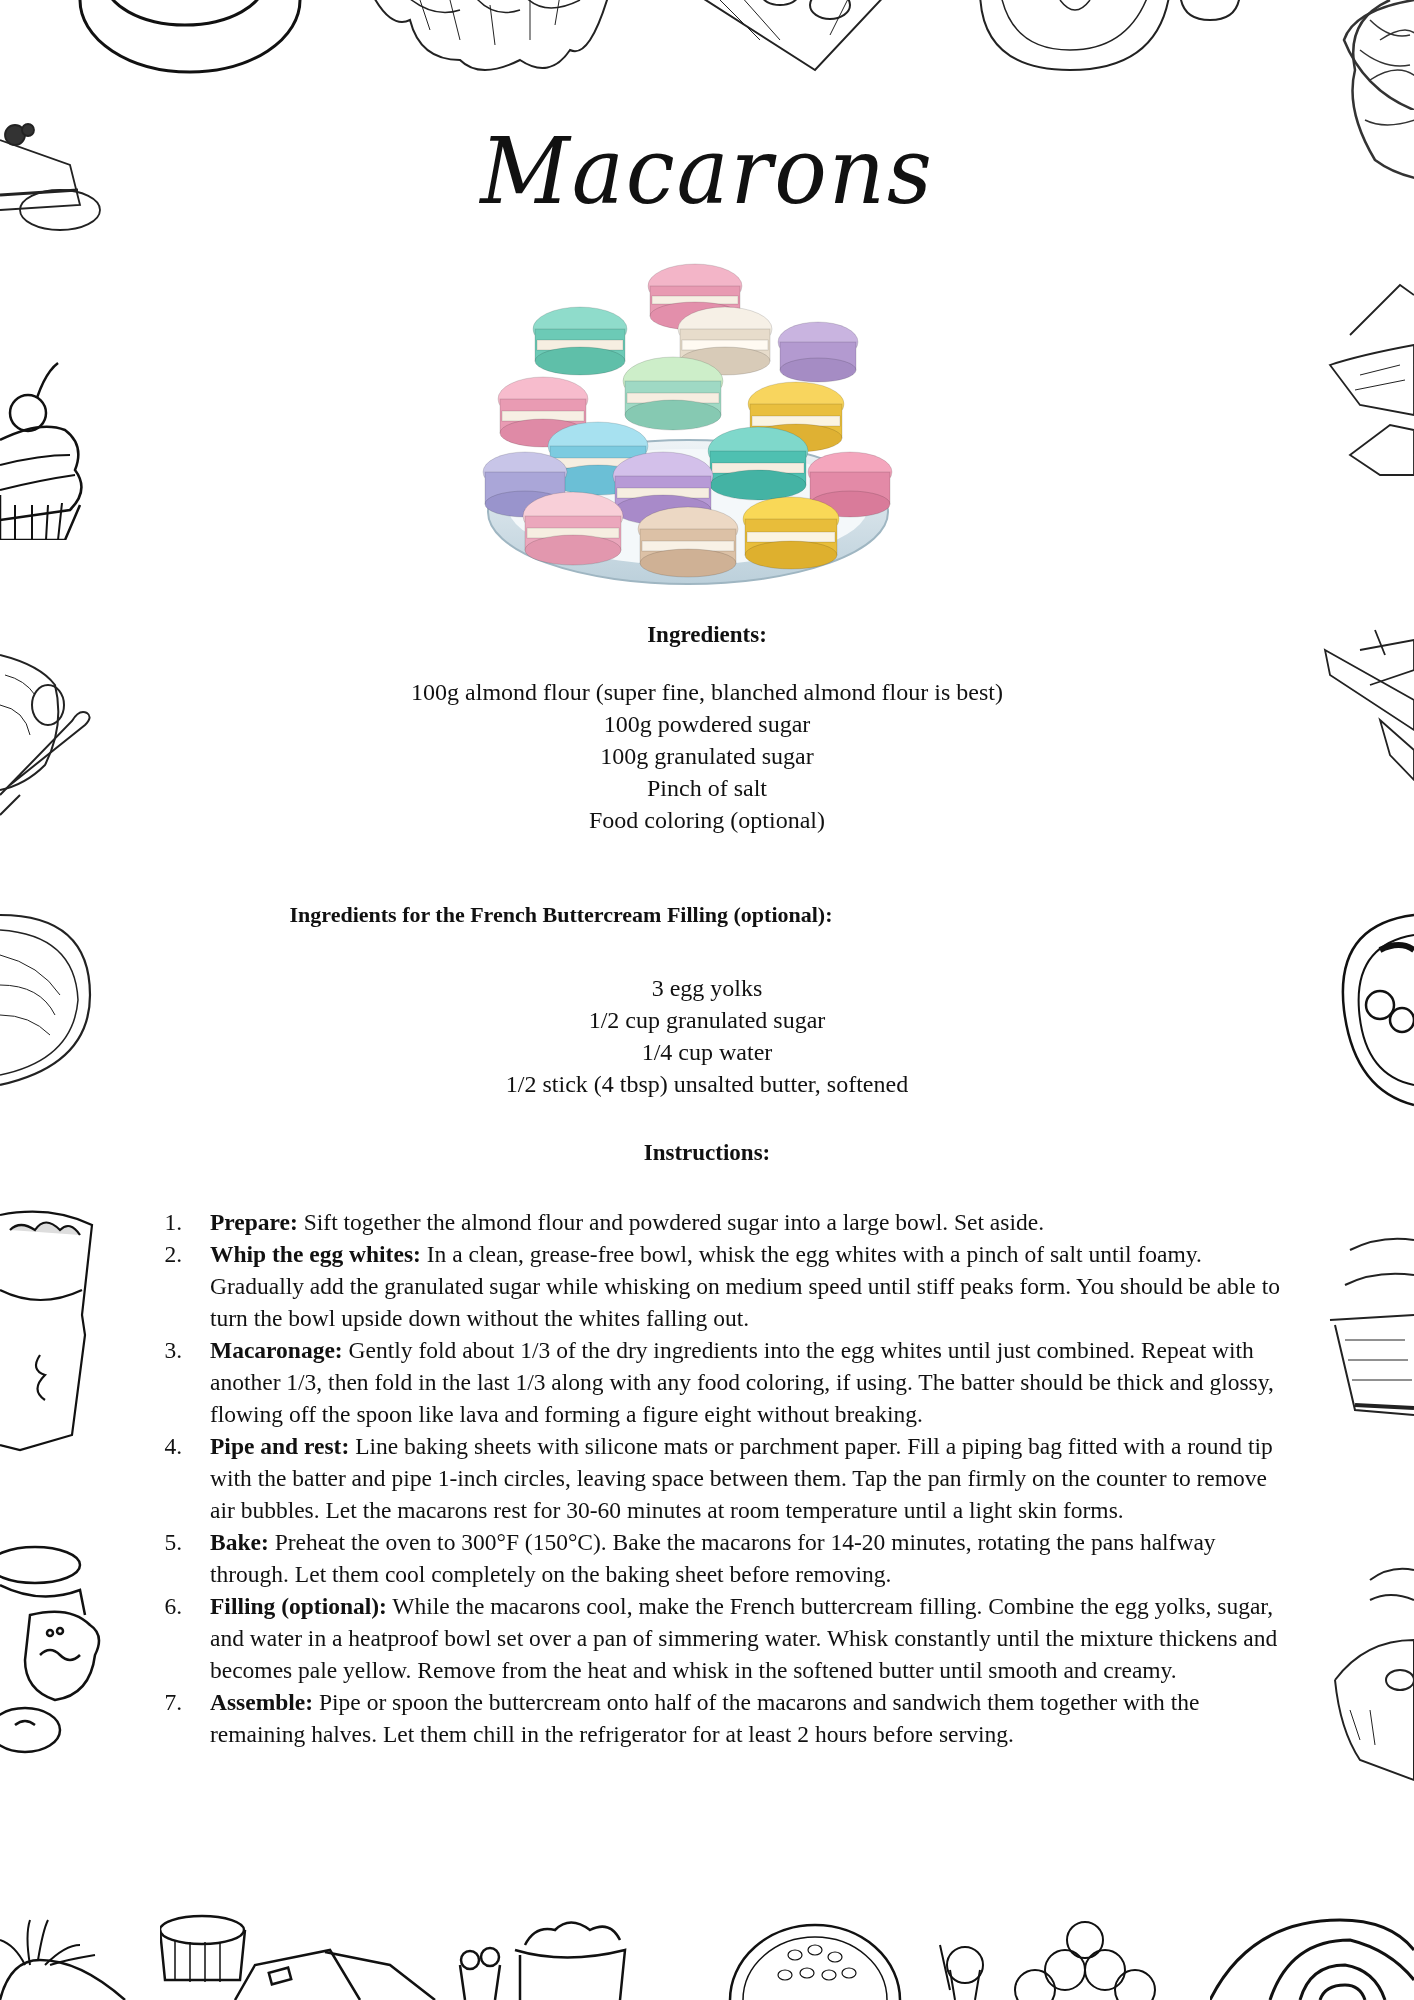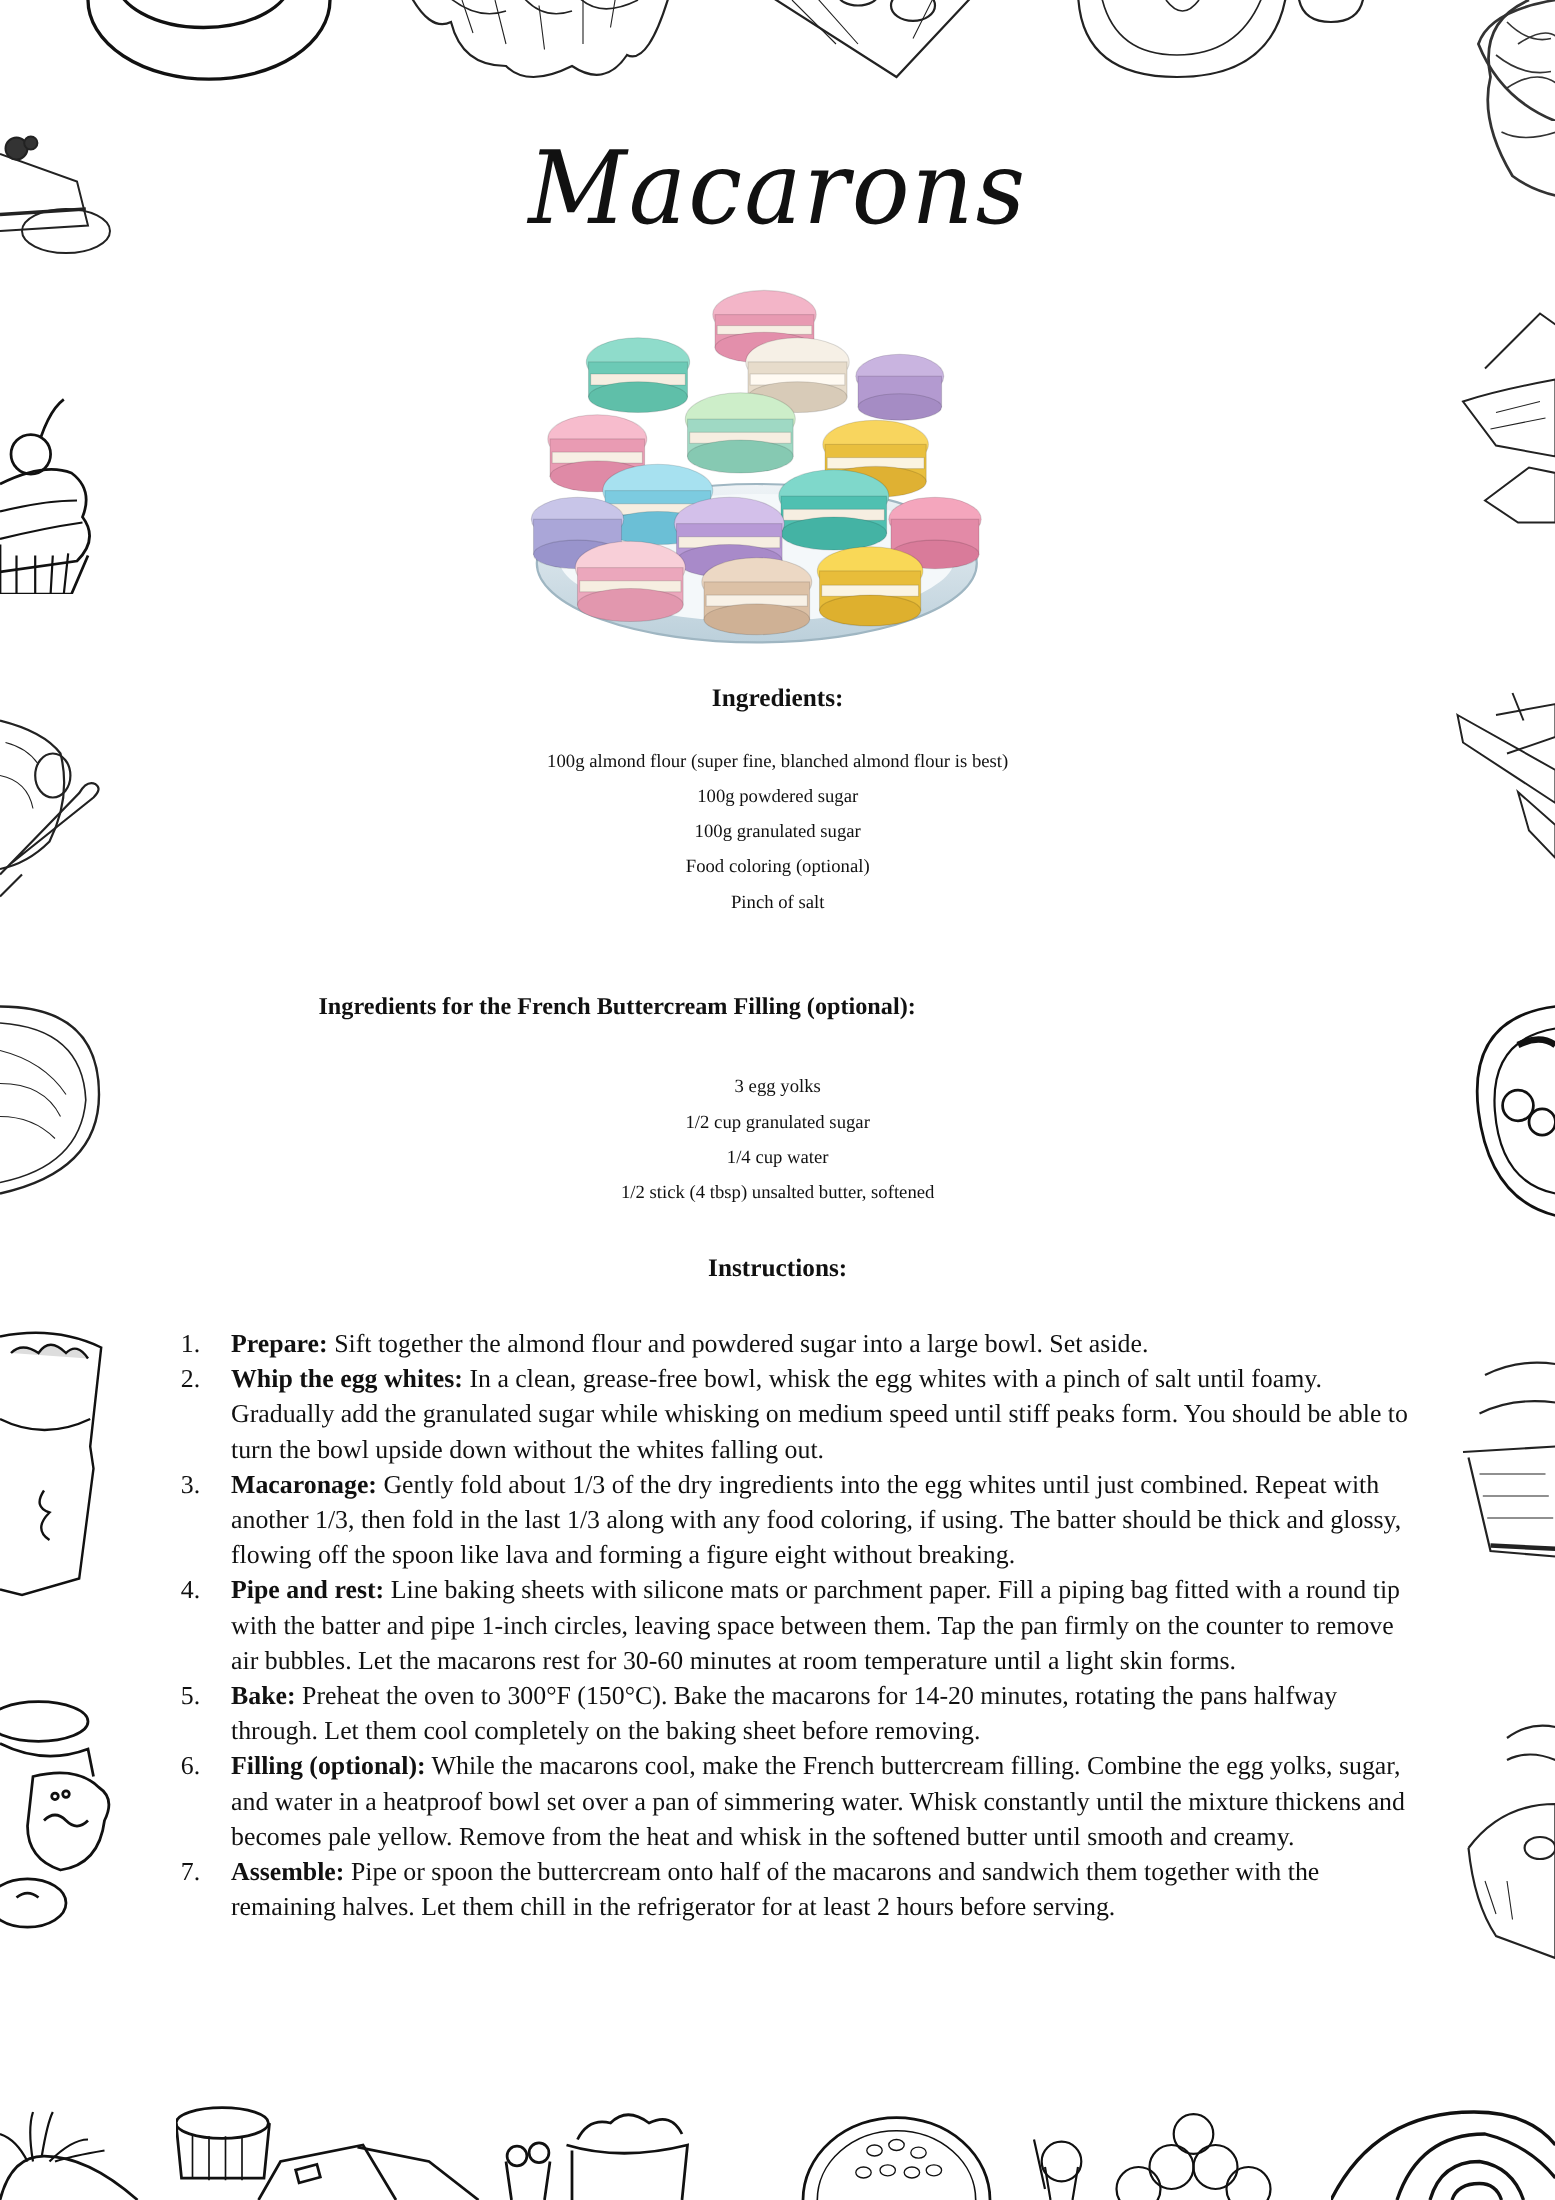--- a/index.html
+++ b/index.html
@@ -15,21 +15,21 @@
     font-size: 92px; letter-spacing: 2px; color: #111;
     transform: scaleX(0.95);
   }
 
   .hero { position: absolute; left: 478px; top: 262px; width: 420px; height: 330px; }
 
   .section-heading {
     position: absolute; left: 0; width: 1414px; text-align: center;
     font-weight: bold; font-size: 23px;
   }
-  .centered-list { position: absolute; left: 0; width: 1414px; text-align: center; list-style: none; font-size: 17px; line-height: 32px; }
+  .centered-list { position: absolute; left: 0; width: 1414px; text-align: center; list-style: none; font-size: 24px; line-height: 32px; }
   .sub-heading { position: absolute; left: 0; width: 1122px; text-align: center; font-weight: bold; font-size: 22px; }
 
   .steps { position: absolute; left: 160px; top: 1206px; width: 1120px; list-style: none; font-size: 23.5px; line-height: 32px; }
   .steps li { display: flex; }
   .steps .num { width: 22px; flex: none; text-align: right; }
   .steps .body { padding-left: 2px; margin-left: 26px; }
   .steps b { font-weight: bold; }
 </style>
 </head>
 <body>
@@ -348,22 +348,22 @@
         </g>
     </g>
   </svg>
 </div>
 
 <h2 class="section-heading" style="top:622px;">Ingredients:</h2>
 <ul class="centered-list" style="top:676px;">
   <li>100g almond flour (super fine, blanched almond flour is best)</li>
   <li>100g powdered sugar</li>
   <li>100g granulated sugar</li>
+  <li>Pinch of salt</li>
   <li>Food coloring (optional)</li>
-  <li>Pinch of salt</li>
 </ul>
 
 <h3 class="sub-heading" style="top:902px;">Ingredients for the French Buttercream Filling (optional):</h3>
 <ul class="centered-list" style="top:972px;">
   <li>3 egg yolks</li>
   <li>1/2 cup granulated sugar</li>
   <li>1/4 cup water</li>
   <li>1/2 stick (4 tbsp) unsalted butter, softened</li>
 </ul>
 

